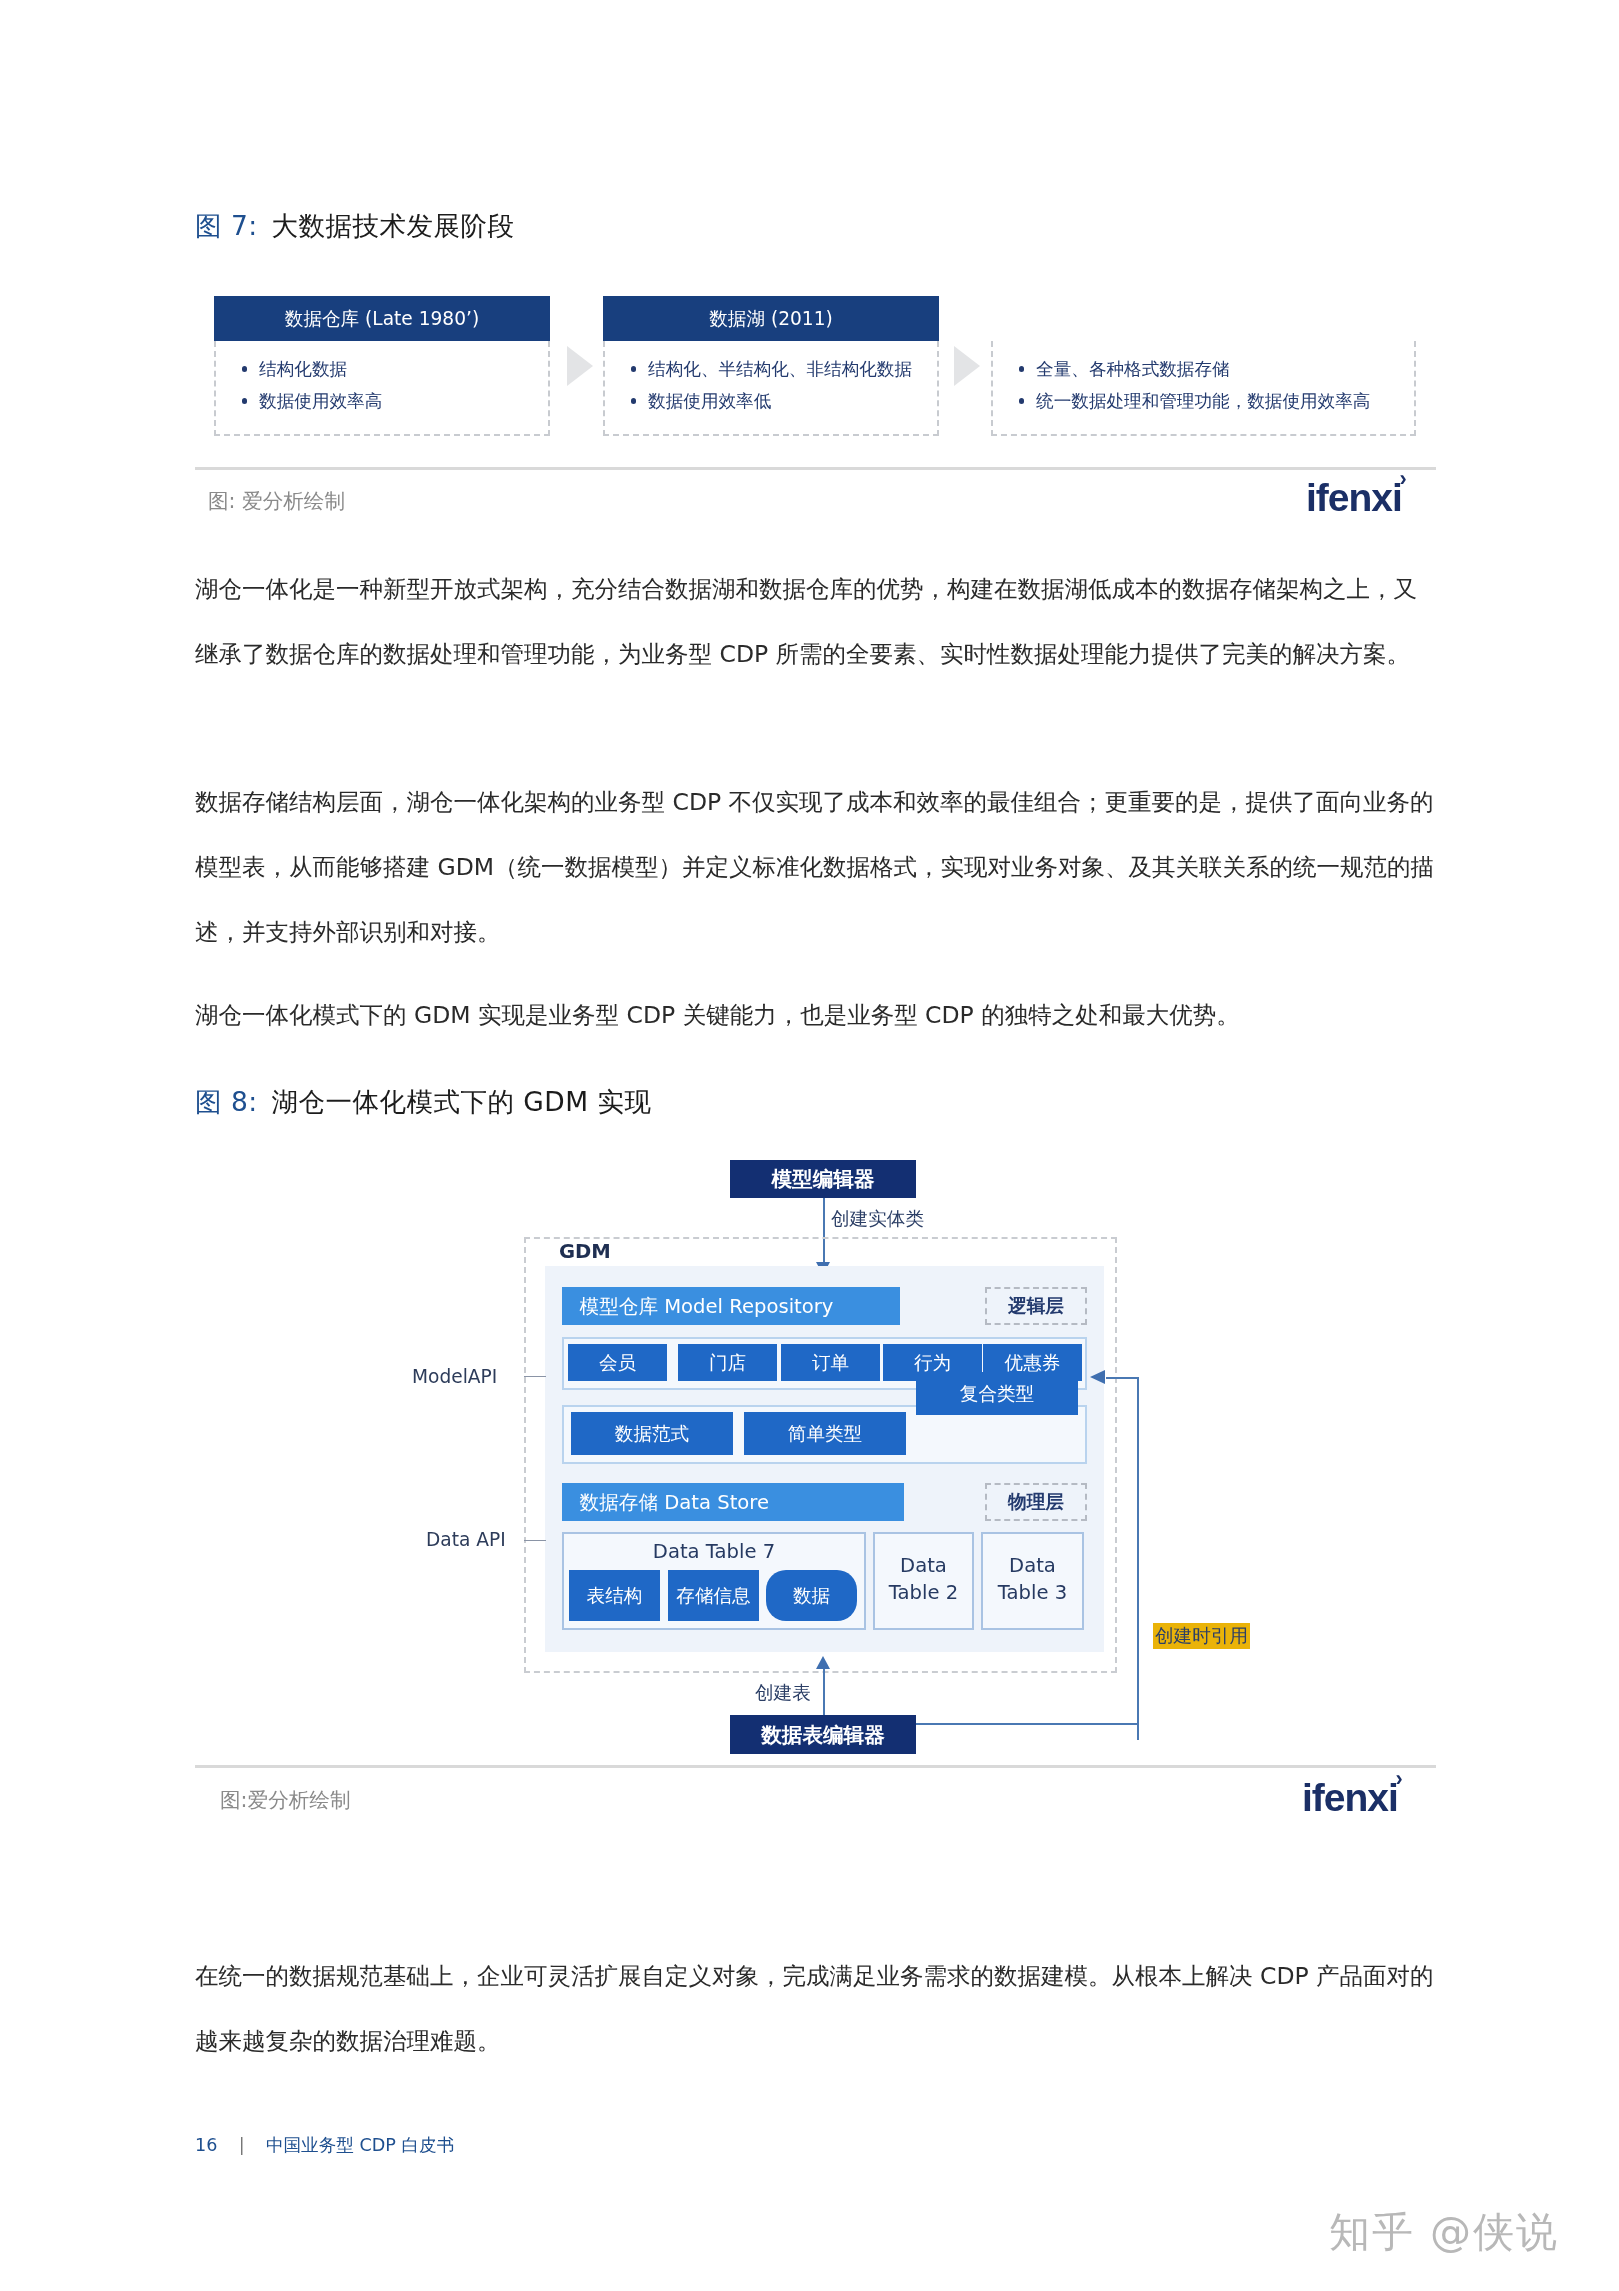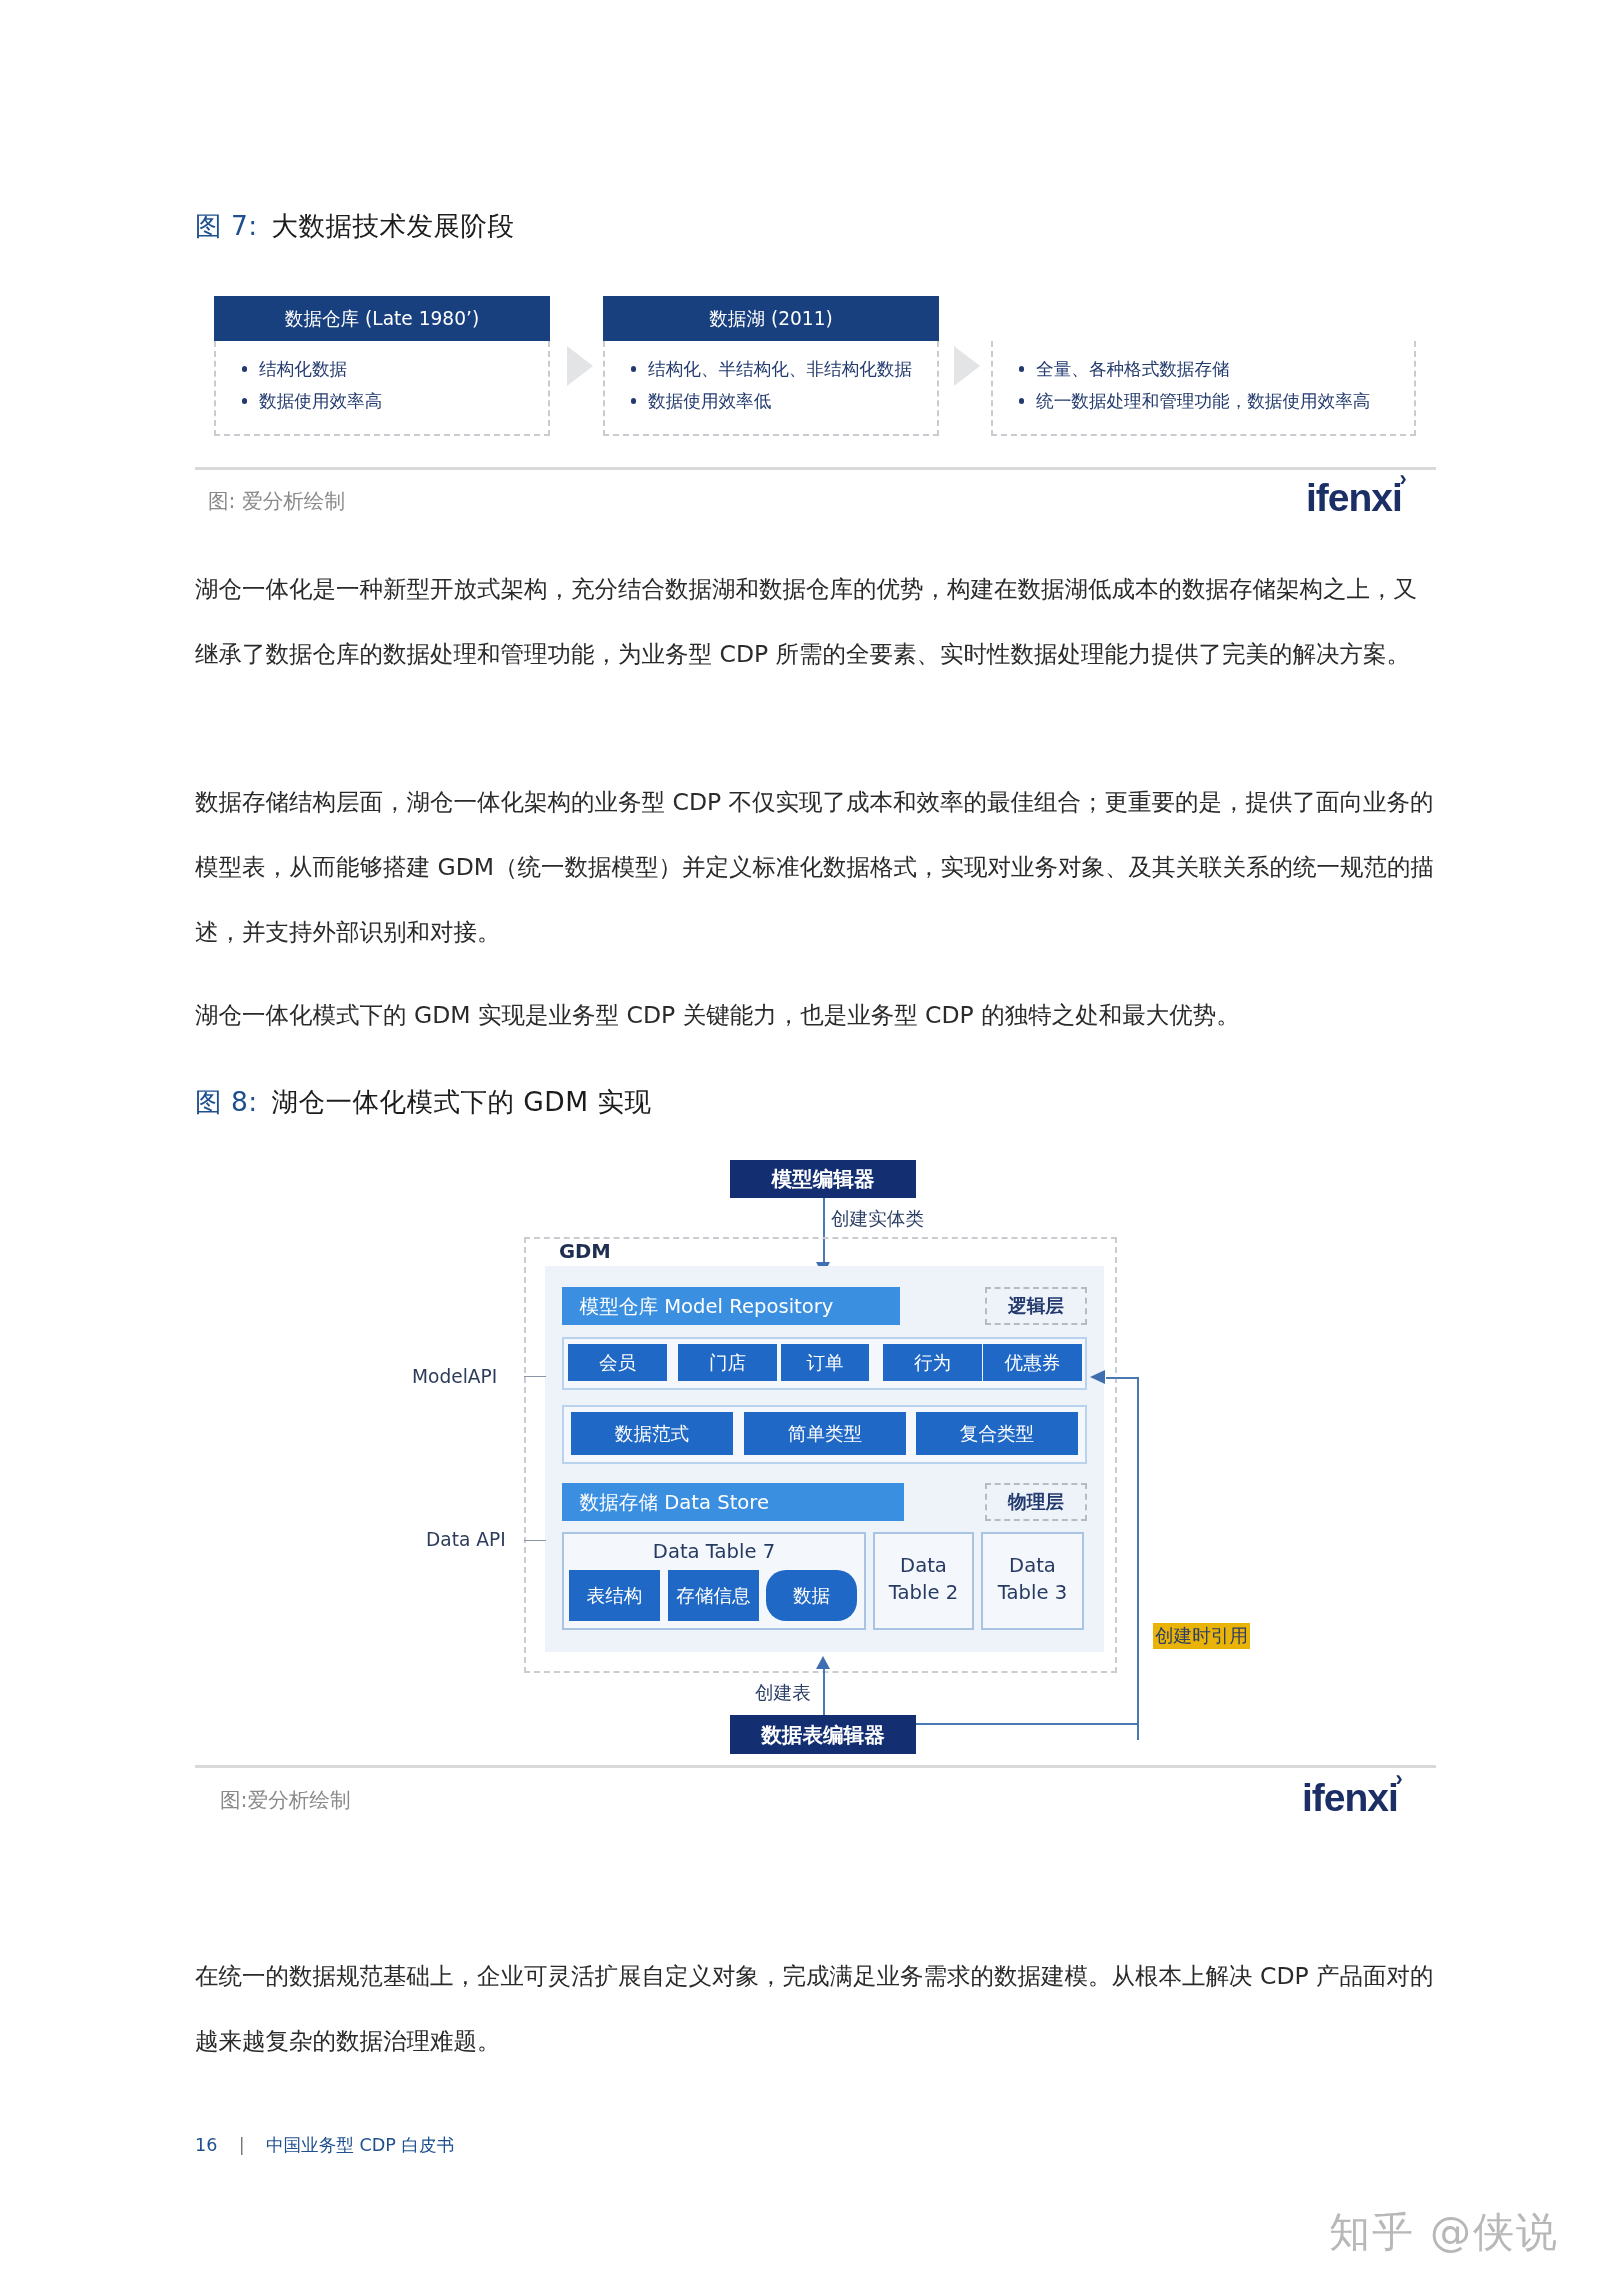--- a/index.html
+++ b/index.html
@@ -96,28 +96,28 @@
 <div class="gdm-outer"></div>
 <div class="abs" style="left:559px; top:1240px; font-size:19.6px; color:#1f2f52; font-weight:bold;">GDM</div>
 
 <div class="panel" style="left:545px; top:1266px; width:559px; height:206px;"></div>
 <div class="bar" style="left:562px; top:1287px; width:338px; height:38px;">模型仓库 Model Repository</div>
 <div class="tag-dashed" style="left:985px; top:1287px; width:102px; height:38px;">逻辑层</div>
 
 <div class="row-frame" style="left:562px; top:1337px; width:525px; height:53px;"></div>
 <div class="chip" style="left:568px; top:1344px; width:99px; height:37px;">会员</div>
 <div class="chip" style="left:678px; top:1344px; width:99px; height:37px;">门店</div>
-<div class="chip" style="left:781px; top:1344px; width:88px; height:37px;">订单</div>
+<div class="chip" style="left:781px; top:1344px; width:99px; height:37px;">订单</div>
 <div class="chip" style="left:883px; top:1344px; width:99px; height:37px;">行为</div>
 <div class="chip" style="left:983px; top:1344px; width:99px; height:37px;">优惠券</div>
 
 <div class="row-frame" style="left:562px; top:1405px; width:525px; height:59px;"></div>
 <div class="chip" style="left:571px; top:1412px; width:162px; height:43px;">数据范式</div>
 <div class="chip" style="left:744px; top:1412px; width:162px; height:43px;">简单类型</div>
-<div class="chip" style="left:916px; top:1412px; width:162px; height:43px;">复合类型</div>
+<div class="chip" style="left:916px; top:1372px; width:162px; height:43px;">复合类型</div>
 
 <div class="panel" style="left:545px; top:1466px; width:559px; height:186px;"></div>
 <div class="bar" style="left:562px; top:1483px; width:342px; height:38px;">数据存储  Data Store</div>
 <div class="tag-dashed" style="left:985px; top:1483px; width:102px; height:38px;">物理层</div>
 
 <div class="table-frame" style="left:562px; top:1532px; width:304px; height:146px; height:98px; ">
   <div style="margin-top:5.9px;">Data Table 7</div>
 </div>
 <div class="chip" style="left:569px; top:1570px; width:91px; height:51px;">表结构</div>
 <div class="chip" style="left:668px; top:1570px; width:91px; height:51px;">存储信息</div>

